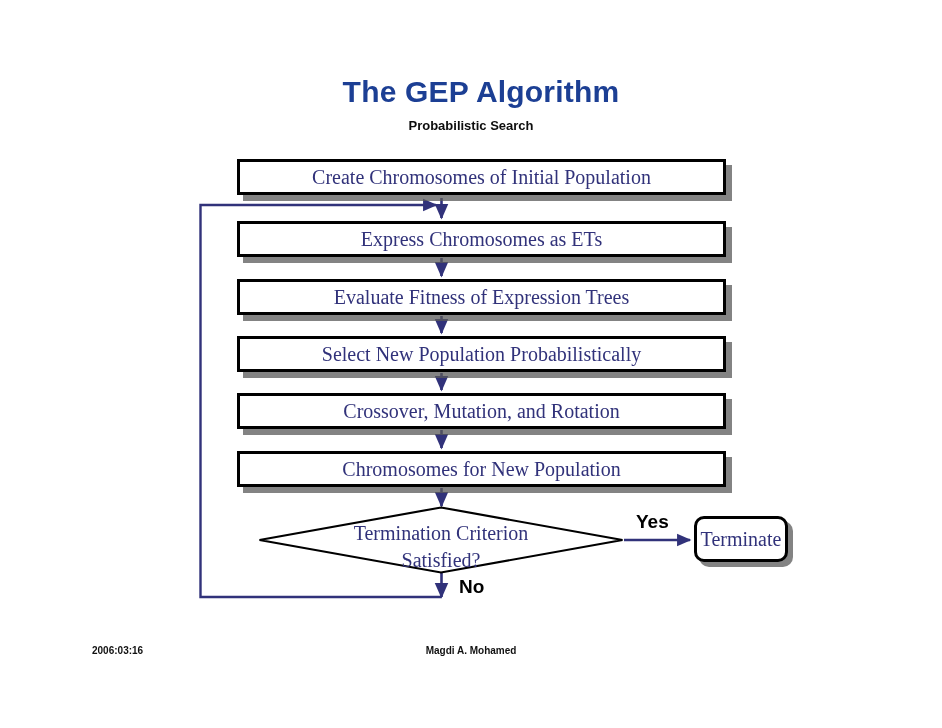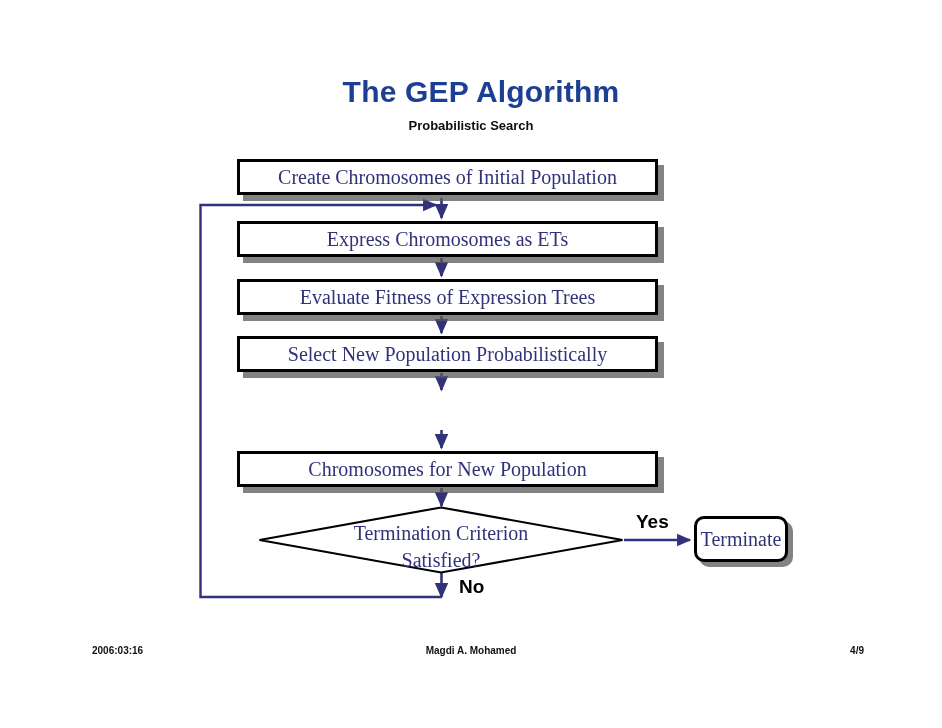--- a/index.html
+++ b/index.html
@@ -42,21 +42,21 @@
     font-size: 13px;
     color: #0d0d0d;
     line-height: 17px;
     margin-top: 6px;
   }
 
   
   .proc-box {
     position: absolute;
     left: 237px;
-    width: 421px;
+    width: 489px;
     height: 36px;
     box-sizing: border-box;
     border: 3px solid #000000;
     background: #ffffff;
     box-shadow: 6px 6px 0 0 rgba(90,90,90,0.75);
     display: flex;
     align-items: center;
     justify-content: center;
   }
   .proc-label {
@@ -191,20 +191,23 @@
     <span class="proc-label">Create Chromosomes of Initial Population</span>
   </div>
   <div class="proc-box" style="top:221px;">
     <span class="proc-label">Express Chromosomes as ETs</span>
   </div>
   <div class="proc-box" style="top:279px;">
     <span class="proc-label">Evaluate Fitness of Expression Trees</span>
   </div>
   <div class="proc-box" style="top:336px;">
     <span class="proc-label">Select New Population Probabilistically</span>
+  </div>
+  <div class="proc-box" style="top:393px;">
+    <span class="proc-label">Crossover, Mutation, and Rotation</span>
   </div>
   <div class="proc-box" style="top:451px;">
     <span class="proc-label">Chromosomes for New Population</span>
   </div>
 
   <div id="decision-wrap">
     <svg width="366" height="68" viewBox="0 0 366 68" xmlns="http://www.w3.org/2000/svg">
       <polygon points="183,1.5 364.5,34 183,66.5 1.5,34" fill="#ffffff" stroke="#000000" stroke-width="2.2"></polygon>
     </svg>
     <div id="decision-label">
@@ -215,15 +218,14 @@
 
   <div id="terminate-box">
     <span id="terminate-label">Terminate</span>
   </div>
 
   <div class="branch-label" id="yes-label">Yes</div>
   <div class="branch-label" id="no-label">No</div>
 
   <div class="footer-text" id="footer-date">2006:03:16</div>
   <div class="footer-text" id="footer-author">Magdi A. Mohamed</div>
-  <div class="footer-text" id="footer-page">4/9</div>
 
 </div>
 
 </body></html>

